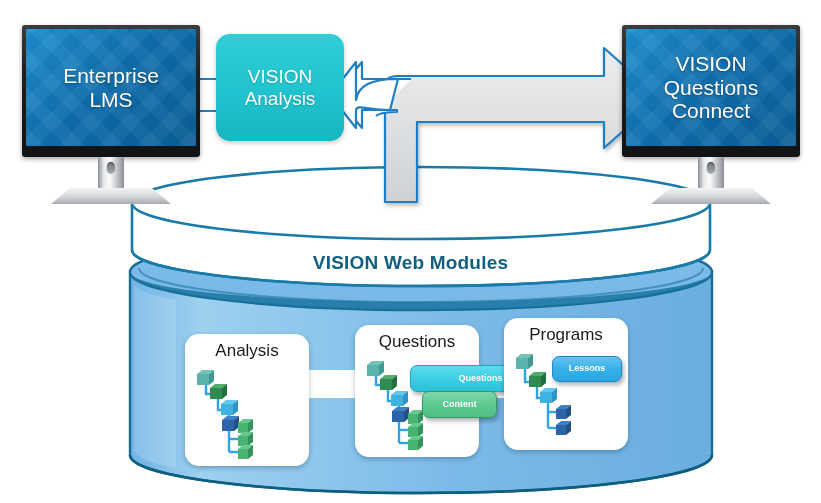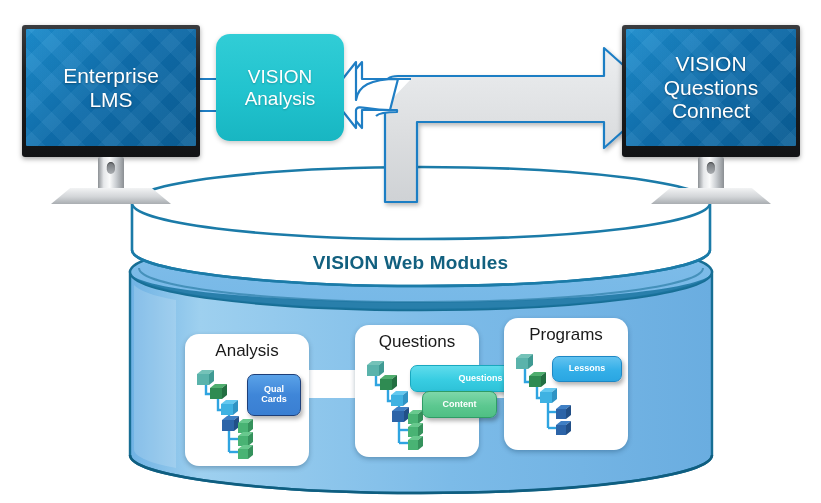--- a/index.html
+++ b/index.html
@@ -242,26 +242,20 @@
             <polygon points="0,4 10,4 10,14 0,14" fill="#49b374"></polygon>
             <polygon points="10,4 15,0 15,10 10,14" fill="#35925c"></polygon>
           </g>
         <g transform="translate(45,81)">
             <polygon points="0,4 5,0 15,0 10,4" fill="#68c98e"></polygon>
             <polygon points="0,4 10,4 10,14 0,14" fill="#49b374"></polygon>
             <polygon points="10,4 15,0 15,10 10,14" fill="#35925c"></polygon>
           </g>
       </g>
     </svg>
-    <div class="pill blue" style="left:62px;top:40px;width:52px;height:40px;">
-      <div>
-        <span>Qual</span><br>
-        <span>Cards</span>
-      </div>
-    </div>
   </div>
 
   <div class="card" style="left:355px;top:325px;width:124px;height:132px;">
     <div class="card-title" style="top:7px;">Questions</div>
     <svg style="position:absolute;left:8px;top:30px;" width="62" height="96" viewBox="0 0 62 96">
       <g stroke="#2fa4e0" stroke-width="2.4" fill="none">
         <path d="M13 16 L13 30 L25 30"></path>
         <path d="M25 30 L25 46 L36 46"></path>
         <path d="M36 46 L36 62"></path>
         <path d="M36 62 L36 88"></path>

